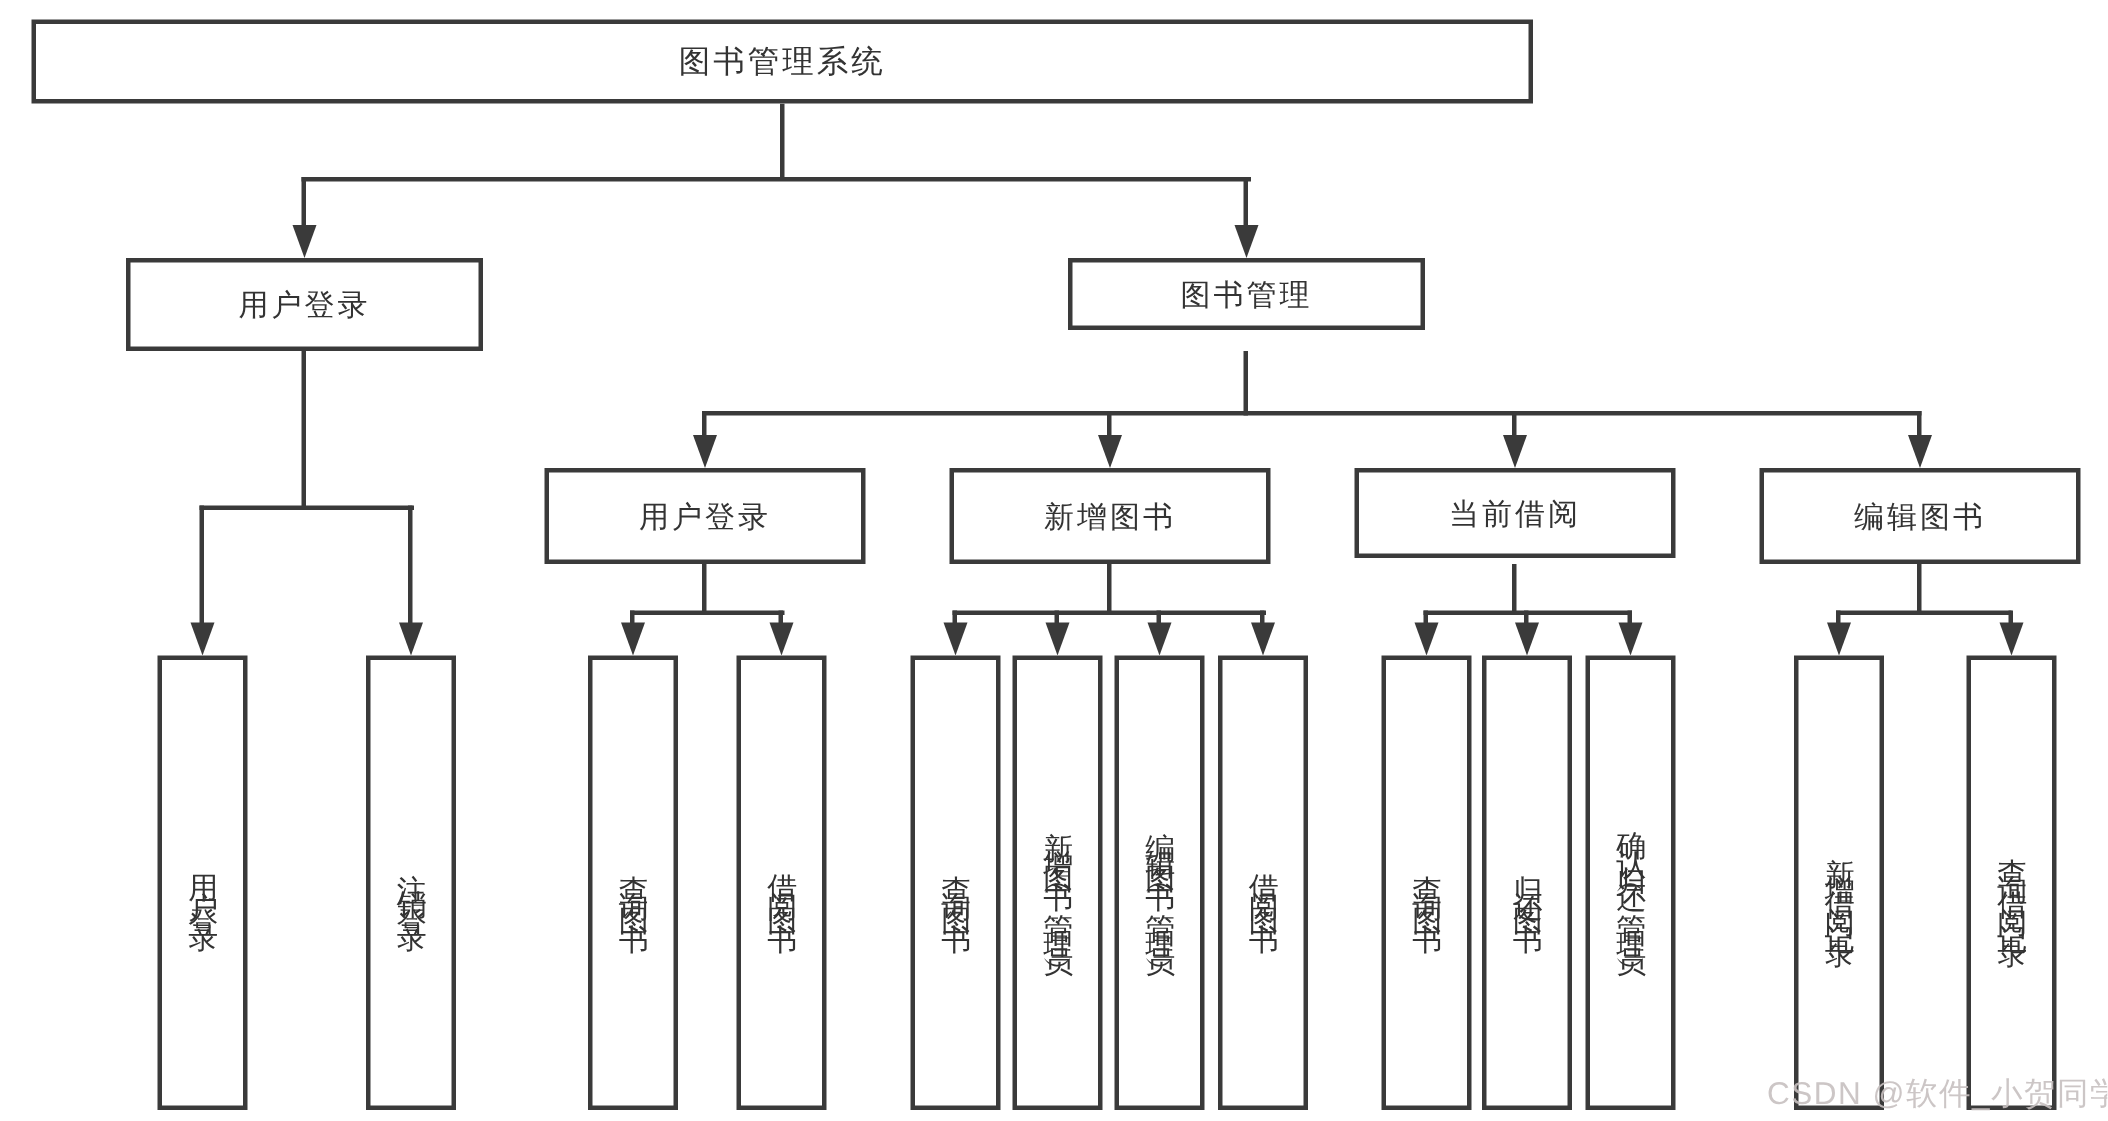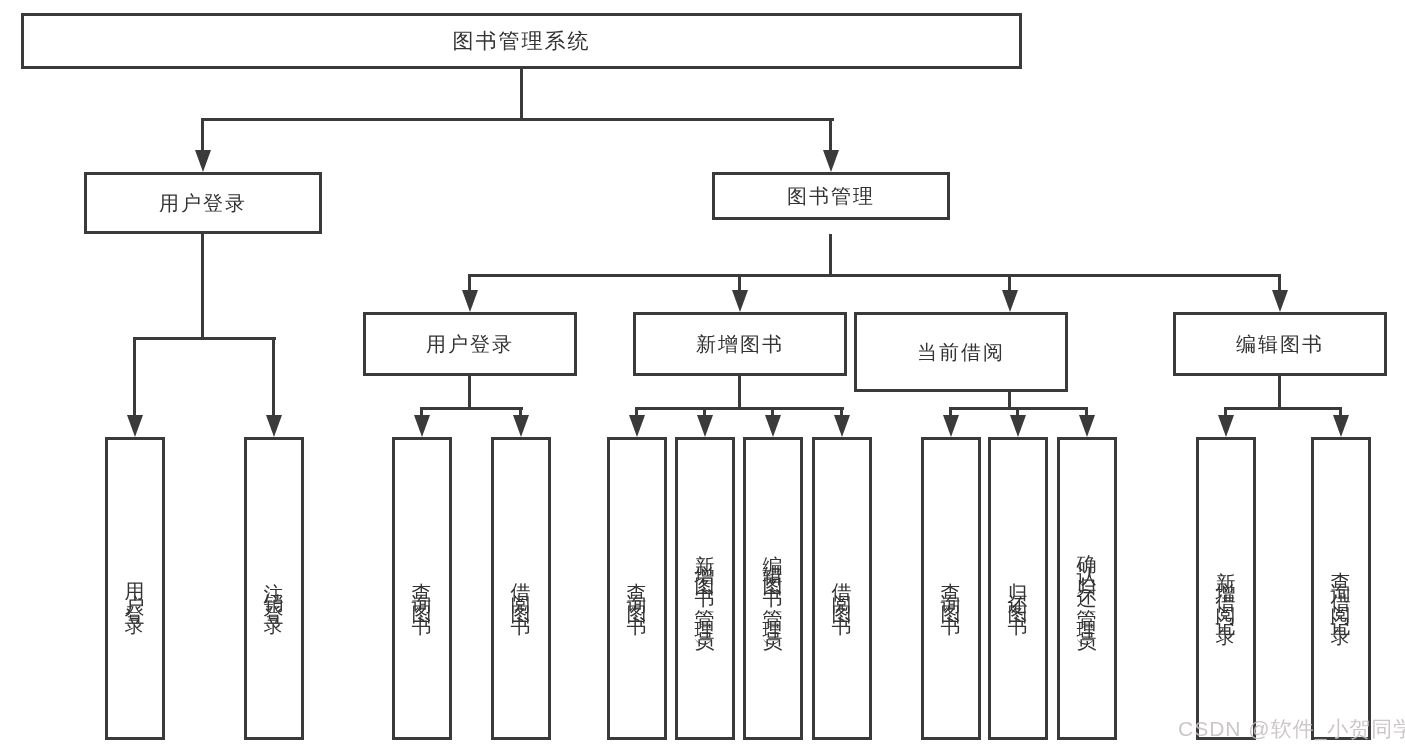--- a/index.html
+++ b/index.html
@@ -109,21 +109,21 @@
   <div class="box" style="left:712px;top:172px;width:238px;height:48px">
     <span class="lbl">图书管理</span>
   </div>
 
   <div class="box" style="left:363px;top:312px;width:214px;height:64px">
     <span class="lbl">用户登录</span>
   </div>
   <div class="box" style="left:633px;top:312px;width:214px;height:64px">
     <span class="lbl">新增图书</span>
   </div>
-  <div class="box" style="left:854px;top:312px;width:214px;height:80px">
+  <div class="box" style="left:903px;top:312px;width:214px;height:60px">
     <span class="lbl">当前借阅</span>
   </div>
   <div class="box" style="left:1173px;top:312px;width:214px;height:64px">
     <span class="lbl">编辑图书</span>
   </div>
 
   <div class="box" style="left:105px;top:437px;width:60px;height:303px">
     <span class="vtext">用户登录</span>
   </div>
   <div class="box" style="left:244px;top:437px;width:60px;height:303px">

